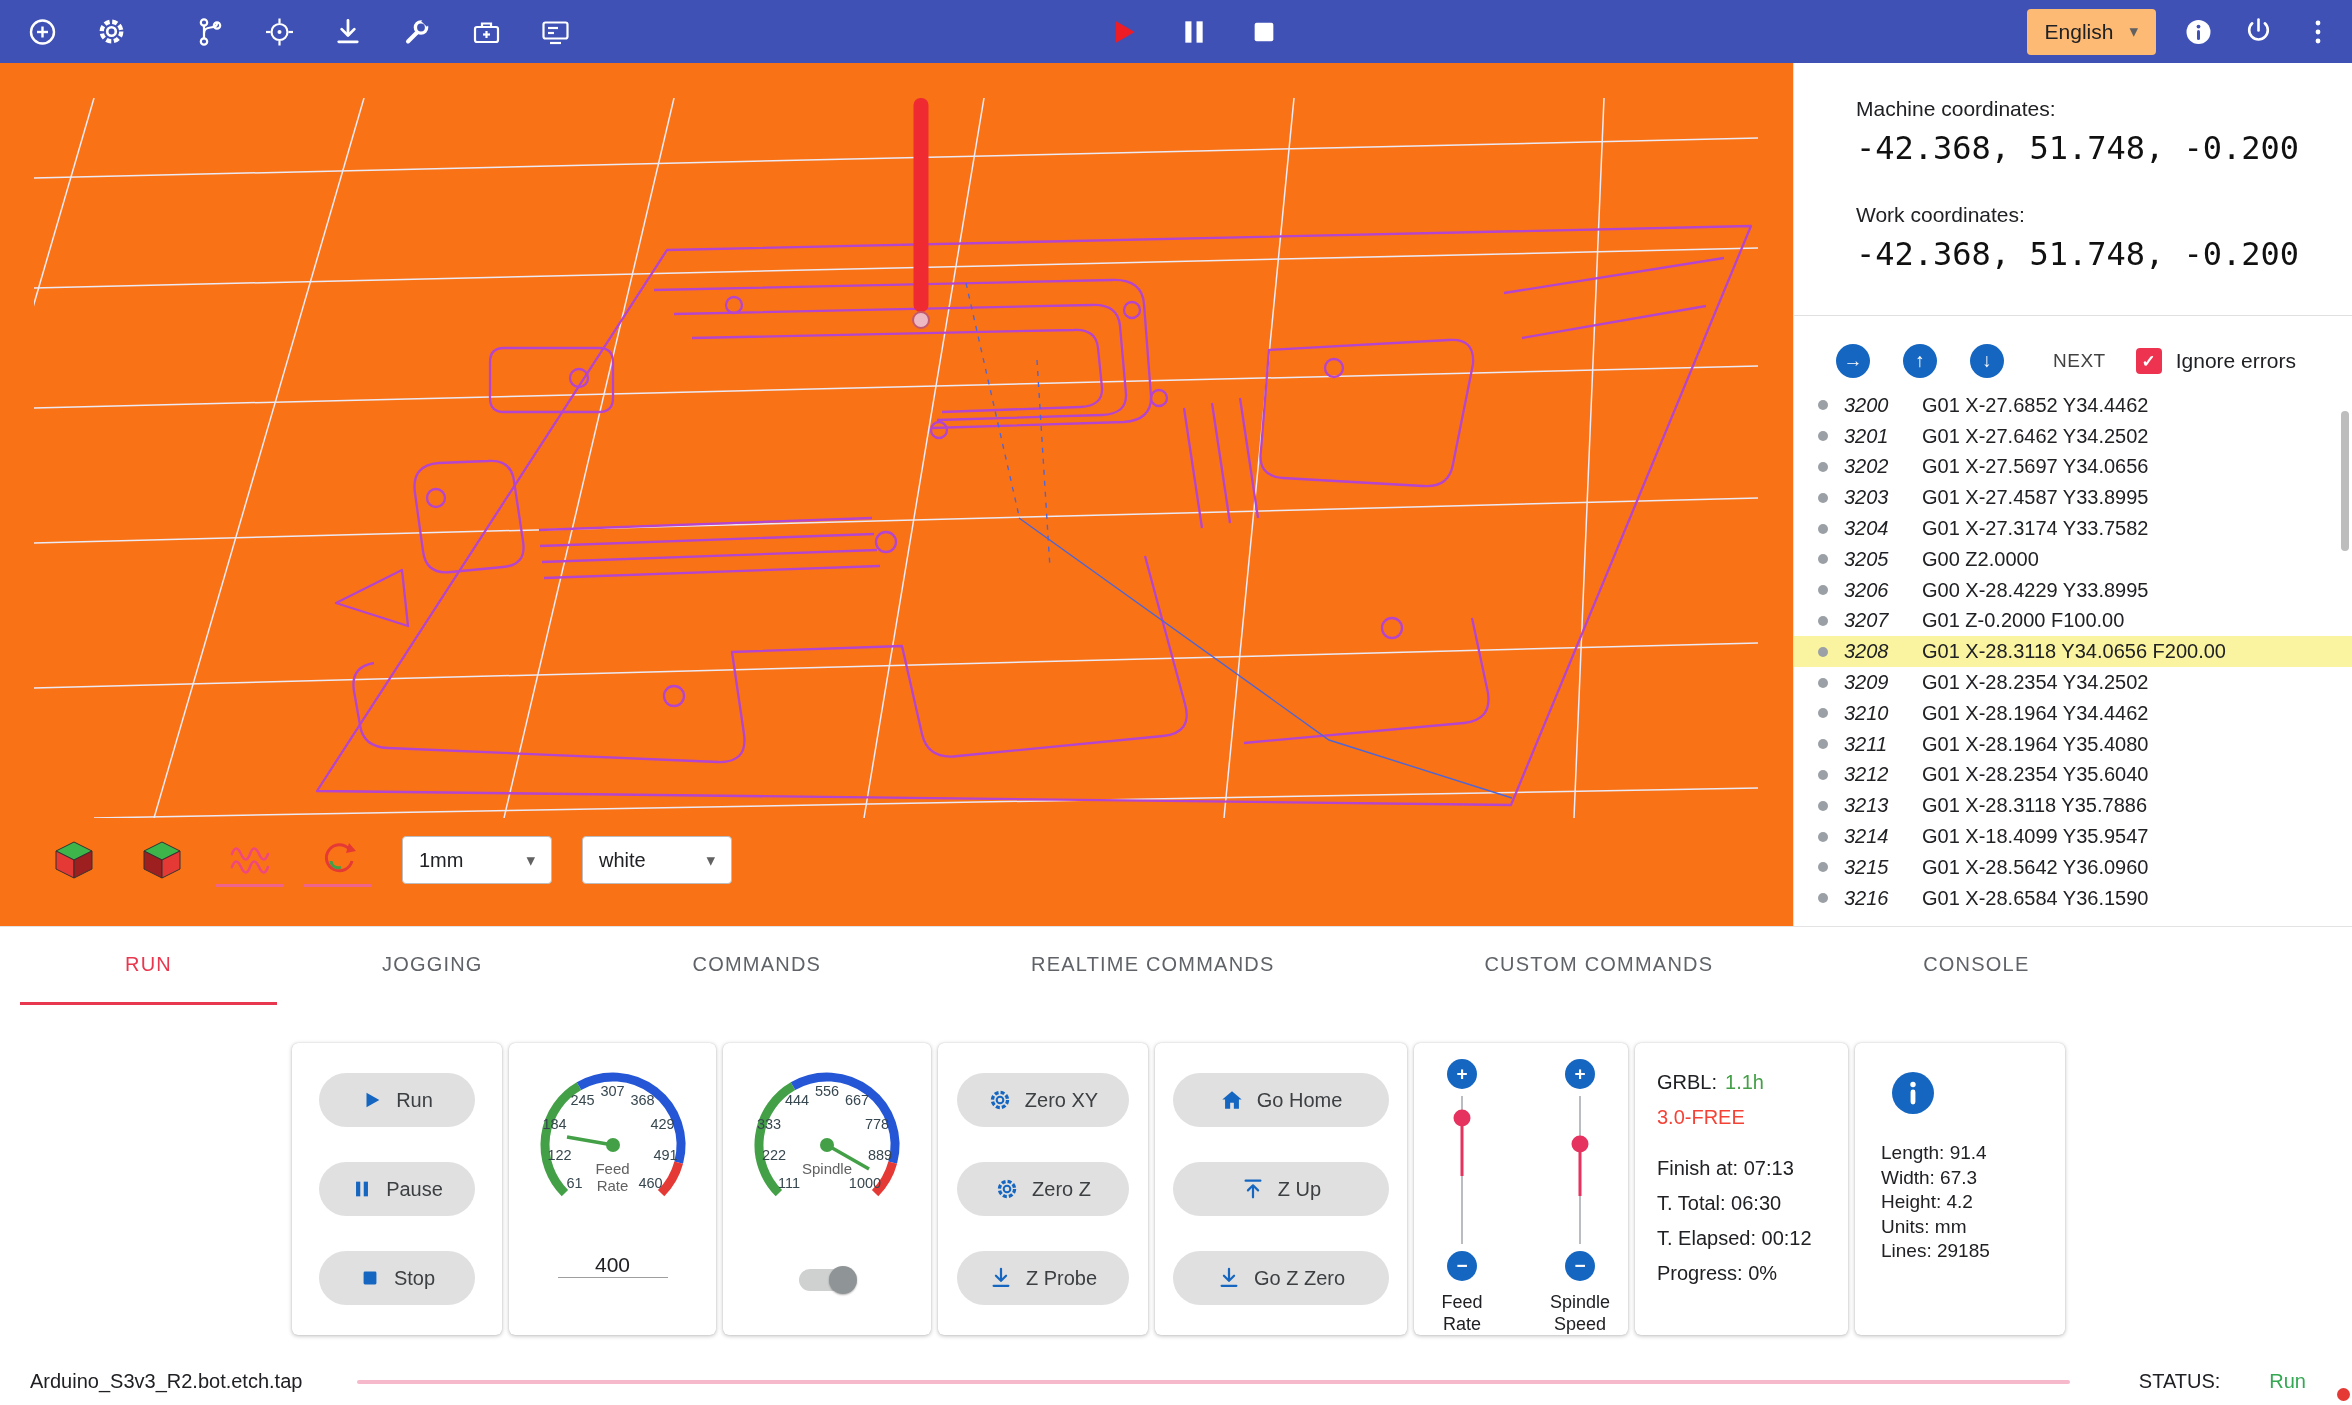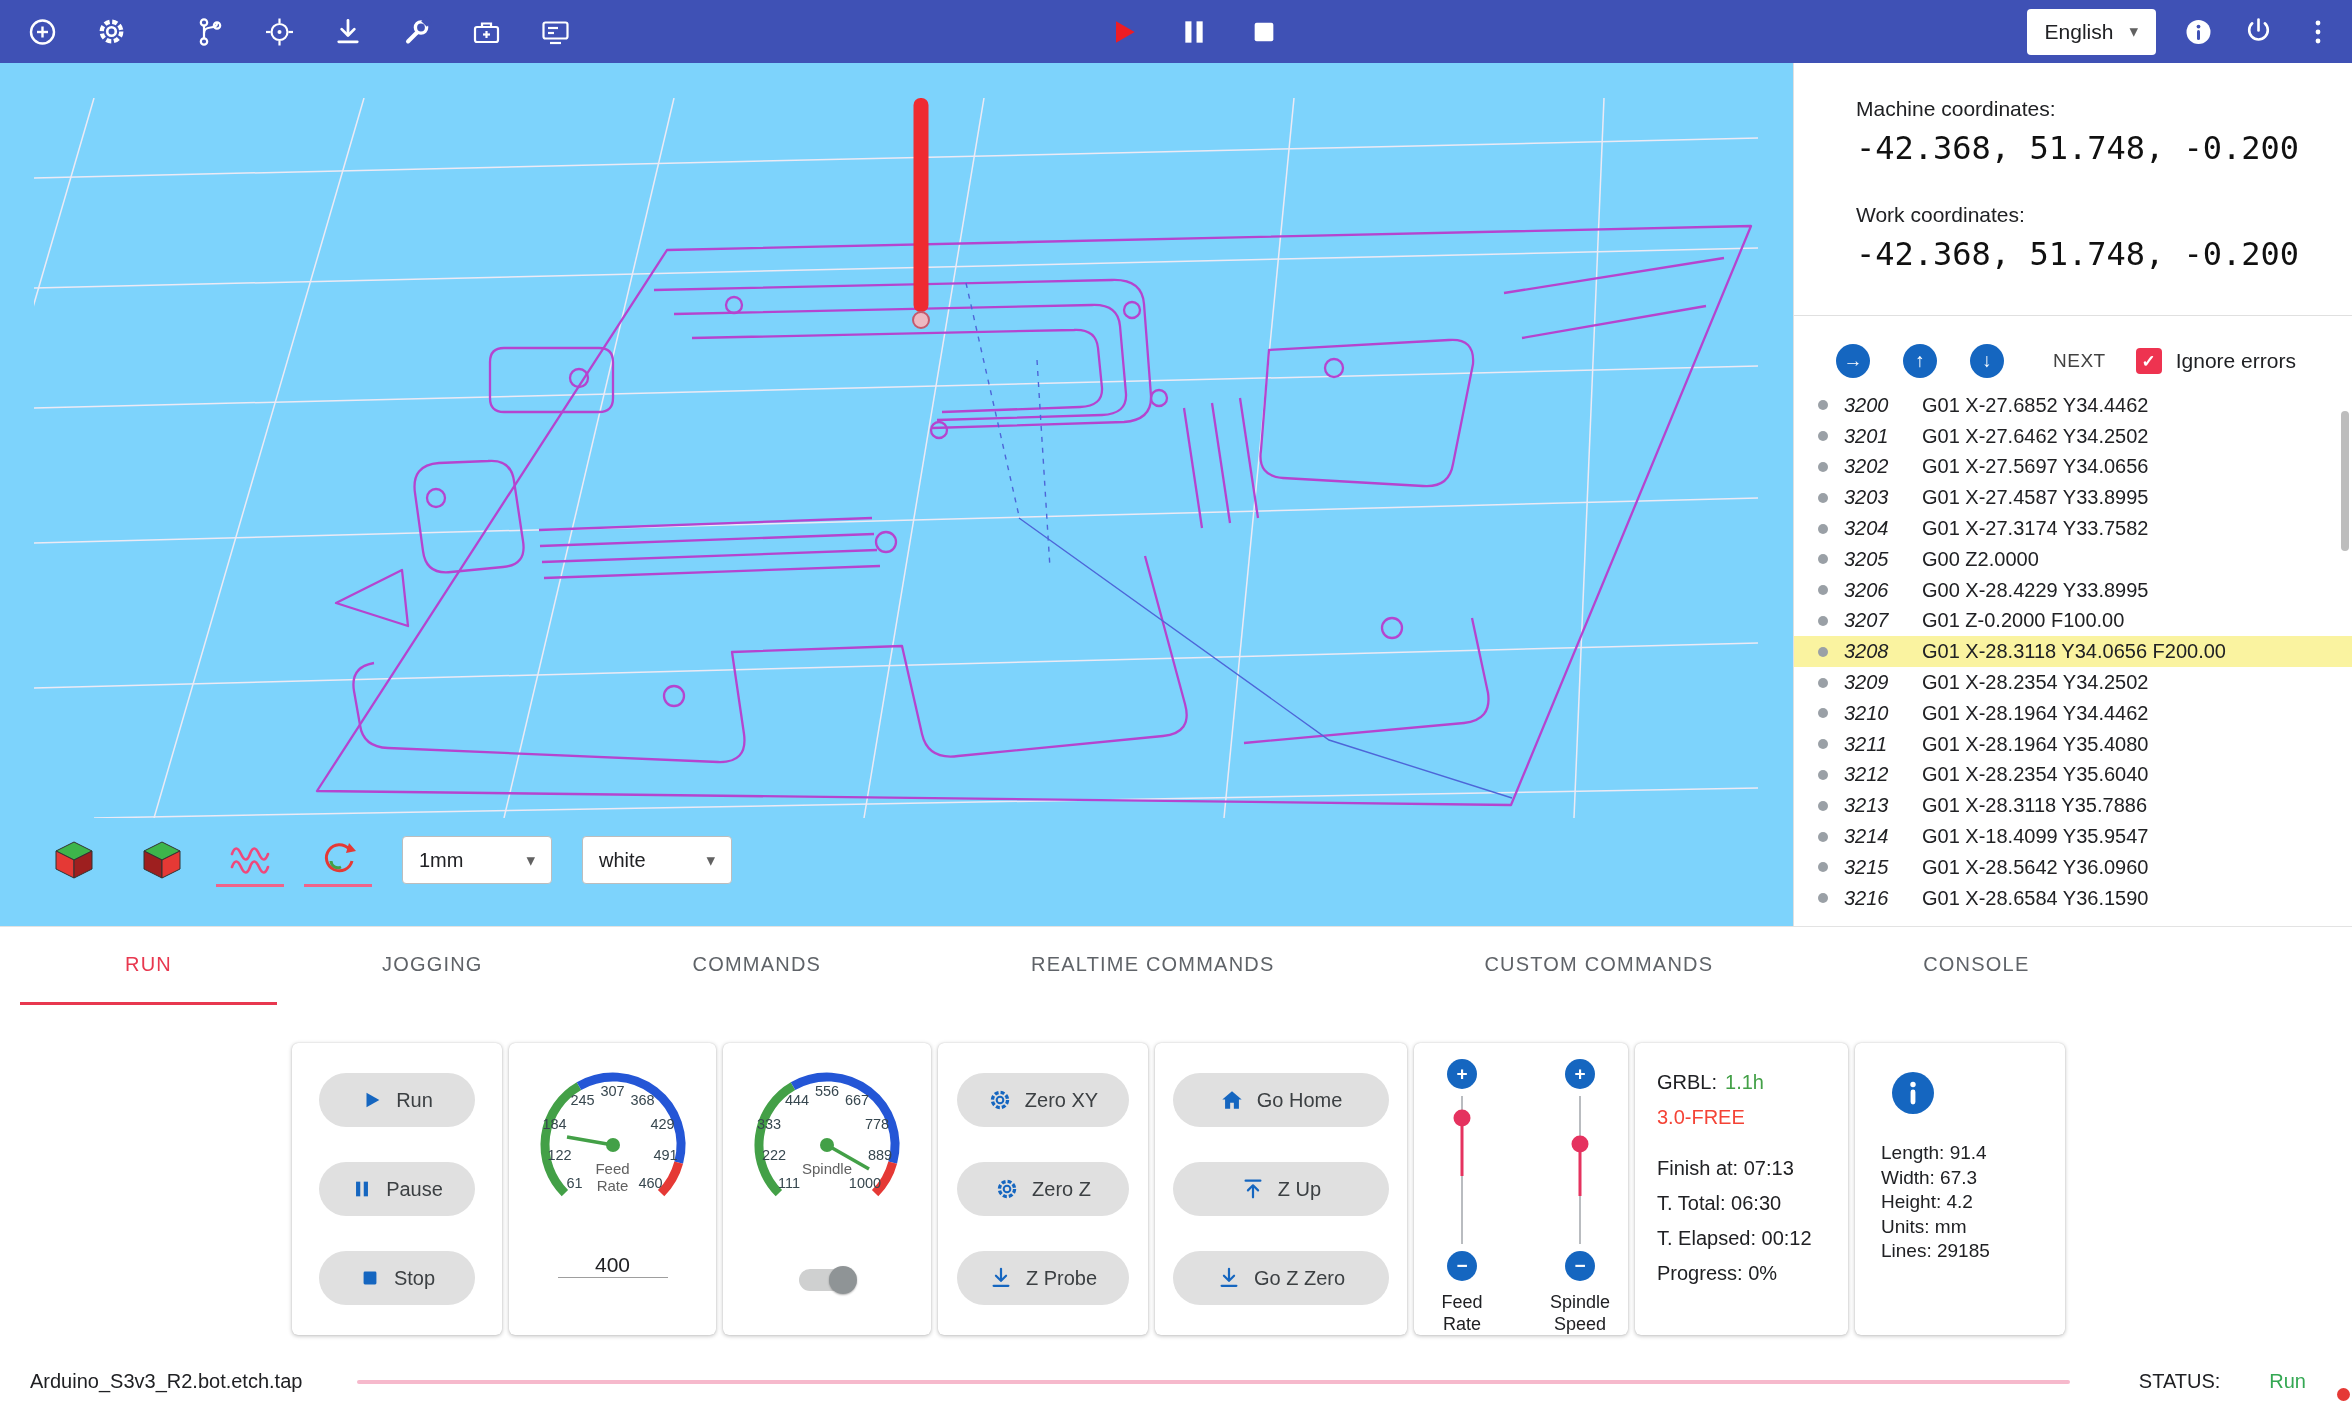--- a/index.html
+++ b/index.html
@@ -8,27 +8,27 @@
   .app { position:relative; width:2352px; height:1405px; }
 
   
   .topbar { position:absolute; top:0; left:0; right:0; height:63px; background:#3f51b5;
     display:flex; align-items:center; z-index:5; }
   .tb-left { display:flex; align-items:center; gap:33px; padding-left:24px; }
   .icon-btn { width:36px; height:36px; display:flex; align-items:center; justify-content:center; cursor:pointer; }
   .icon-btn.sep { margin-right:30px; }
   .tb-center { position:absolute; left:1106px; display:flex; align-items:center; gap:34px; }
   .tb-right { position:absolute; right:16px; display:flex; align-items:center; gap:24px; }
-  .lang-select { background:#ffffff; border-radius:4px; height:46px; display:flex; align-items:center;
+  .lang-select { background:#fdba74; border-radius:4px; height:46px; display:flex; align-items:center;
     gap:16px; padding:0 18px; font-size:21px; color:#202124; cursor:pointer; }
   .caret { color:#616161; font-size:17px; line-height:1; }
 
   
   .main { position:absolute; top:63px; left:0; width:2352px; height:863px; display:flex; }
-  .viewer { position:relative; width:1794px; height:863px; border-right:1px solid #e0e0e0; background:#7dd3fc; }
+  .viewer { position:relative; width:1794px; height:863px; border-right:1px solid #e0e0e0; background:#f97316; }
   .scene { position:absolute; left:34px; top:35px; }
   .viewer-toolbar { position:absolute; left:40px; top:768px; display:flex; align-items:center; gap:20px; height:58px; }
   .vt-btn { width:68px; height:54px; display:flex; align-items:center; justify-content:center;
     border-bottom:3px solid transparent; cursor:pointer; background:none; border-top:none; border-left:none; border-right:none; }
   .vt-btn.active { border-bottom-color:#f0638a; }
   .select { height:48px; border:1px solid #bdbdbd; border-radius:4px; display:flex; align-items:center;
     justify-content:space-between; padding:0 16px; width:150px; font-size:20px; color:#202124; margin-left:10px; cursor:pointer; background:#fff; }
 
   
   .sidebar { position:relative; flex:1; height:863px; overflow:hidden; background:#fff; }

